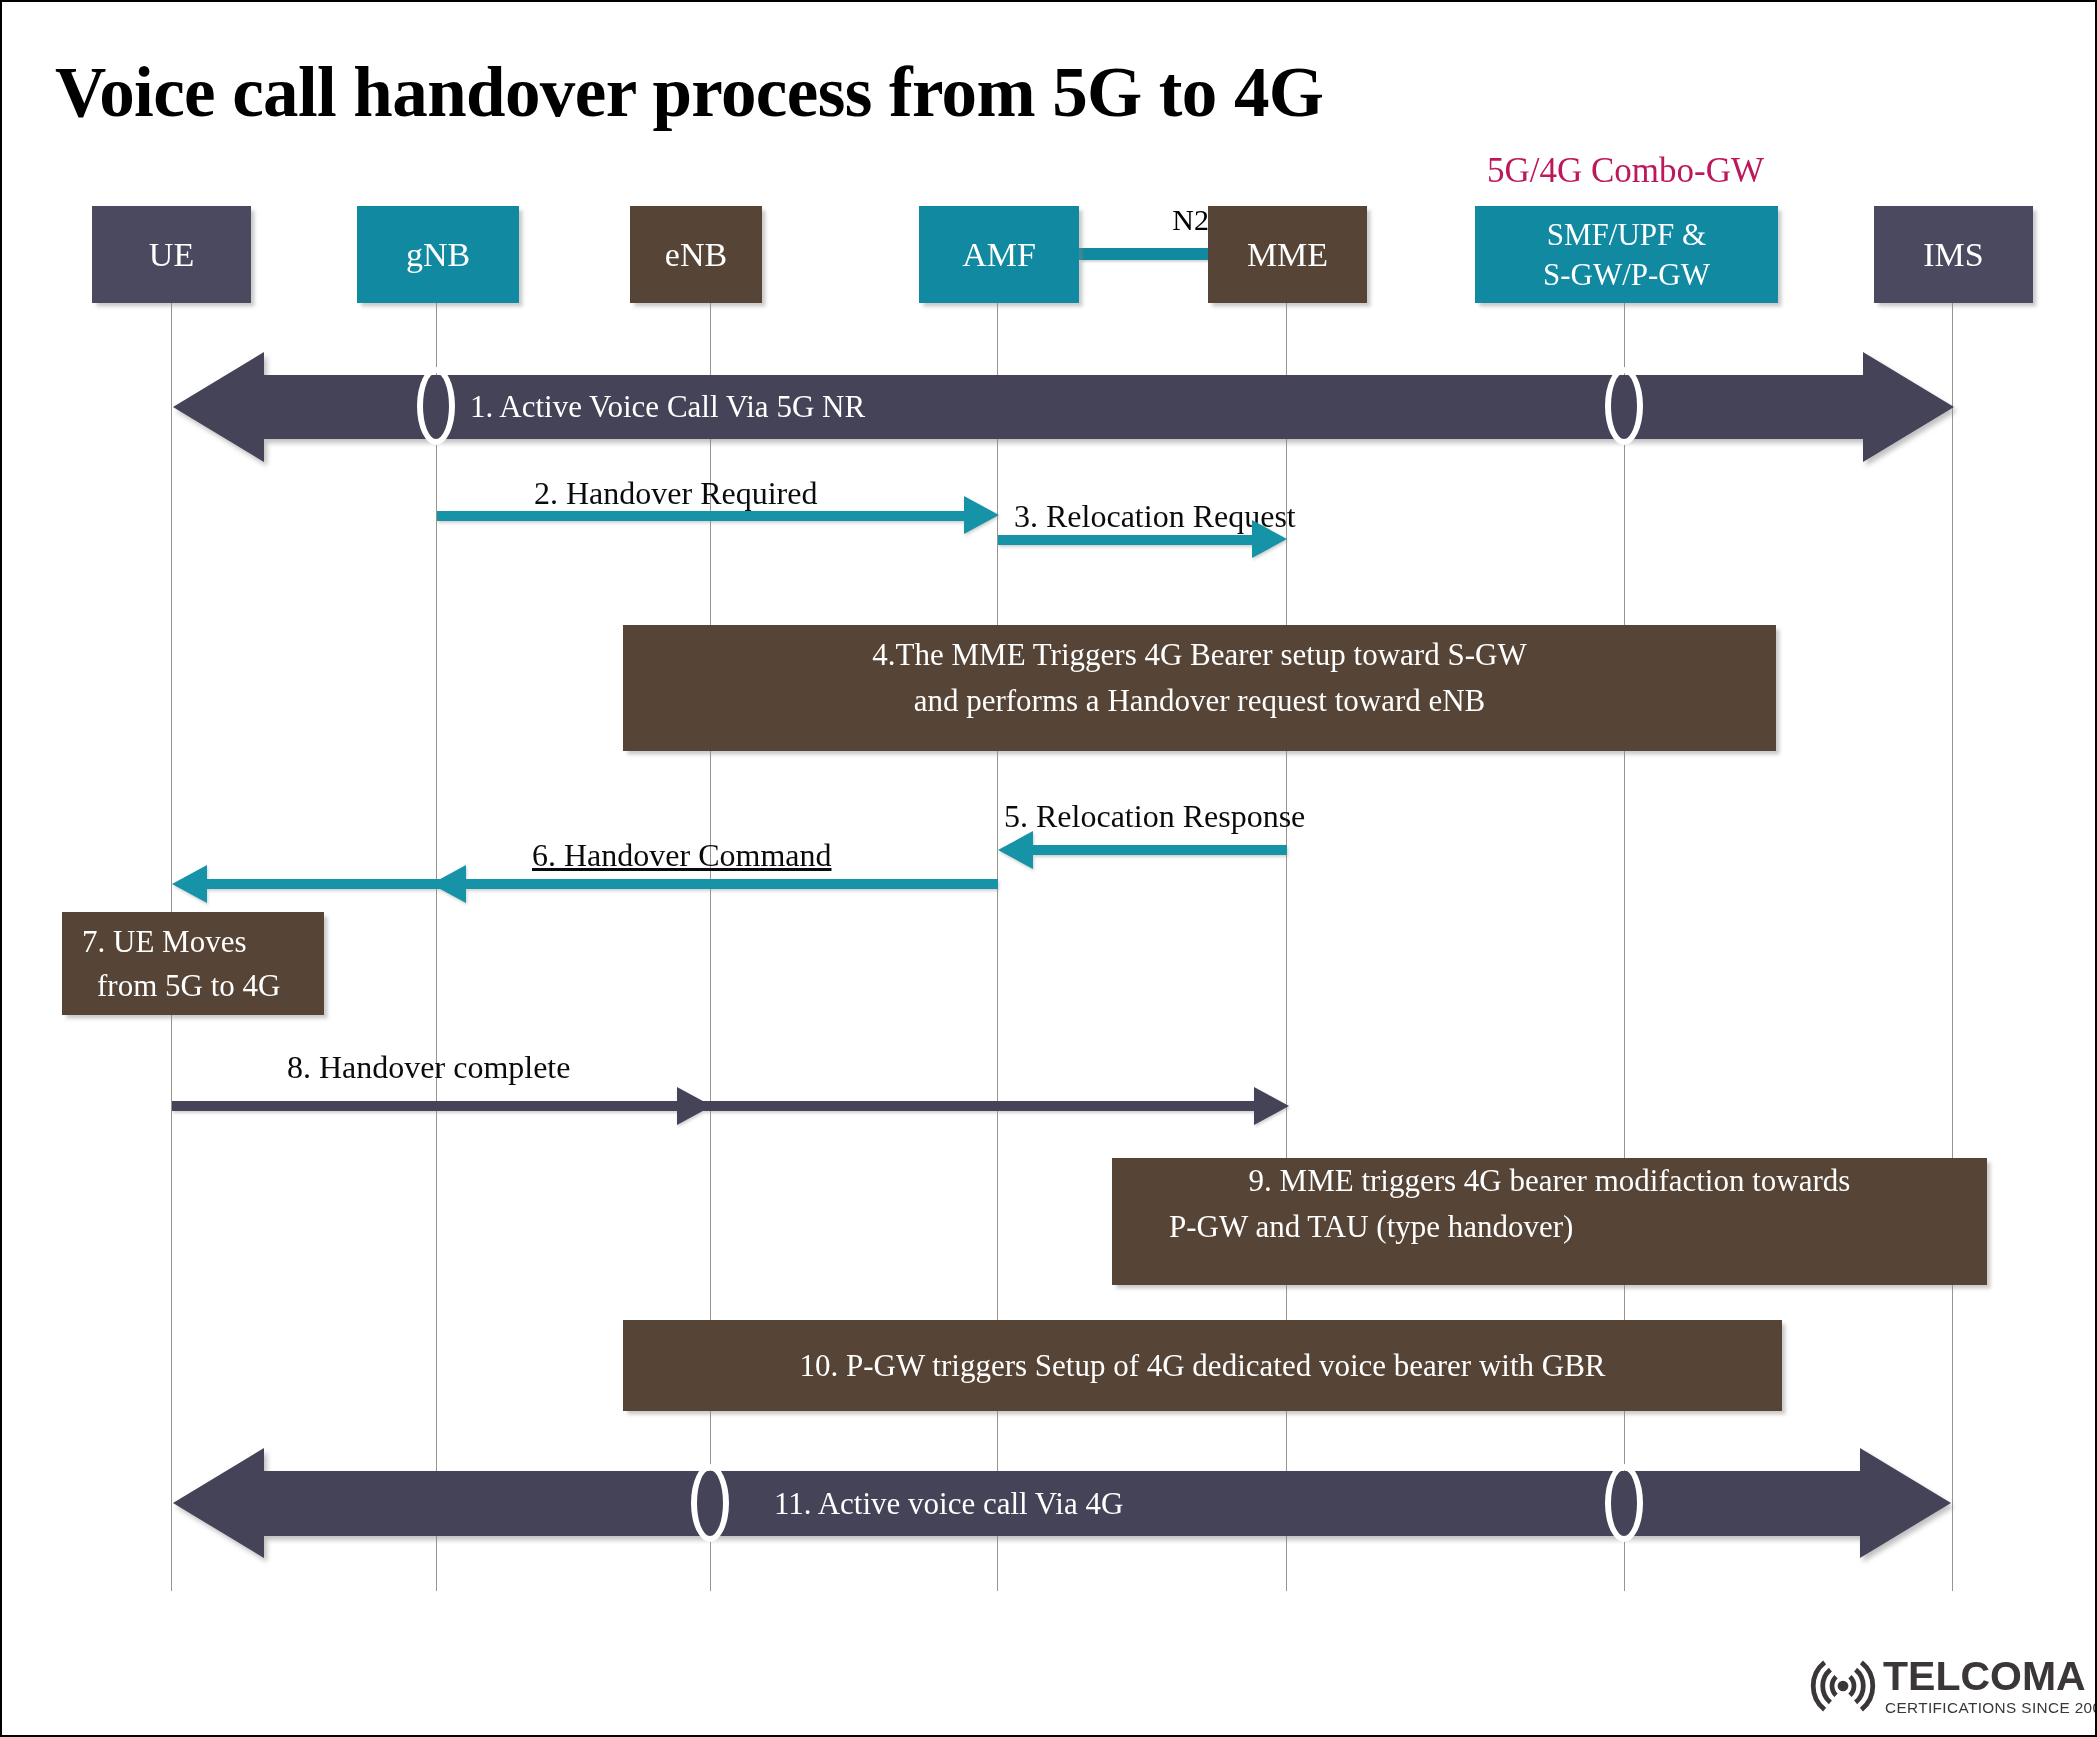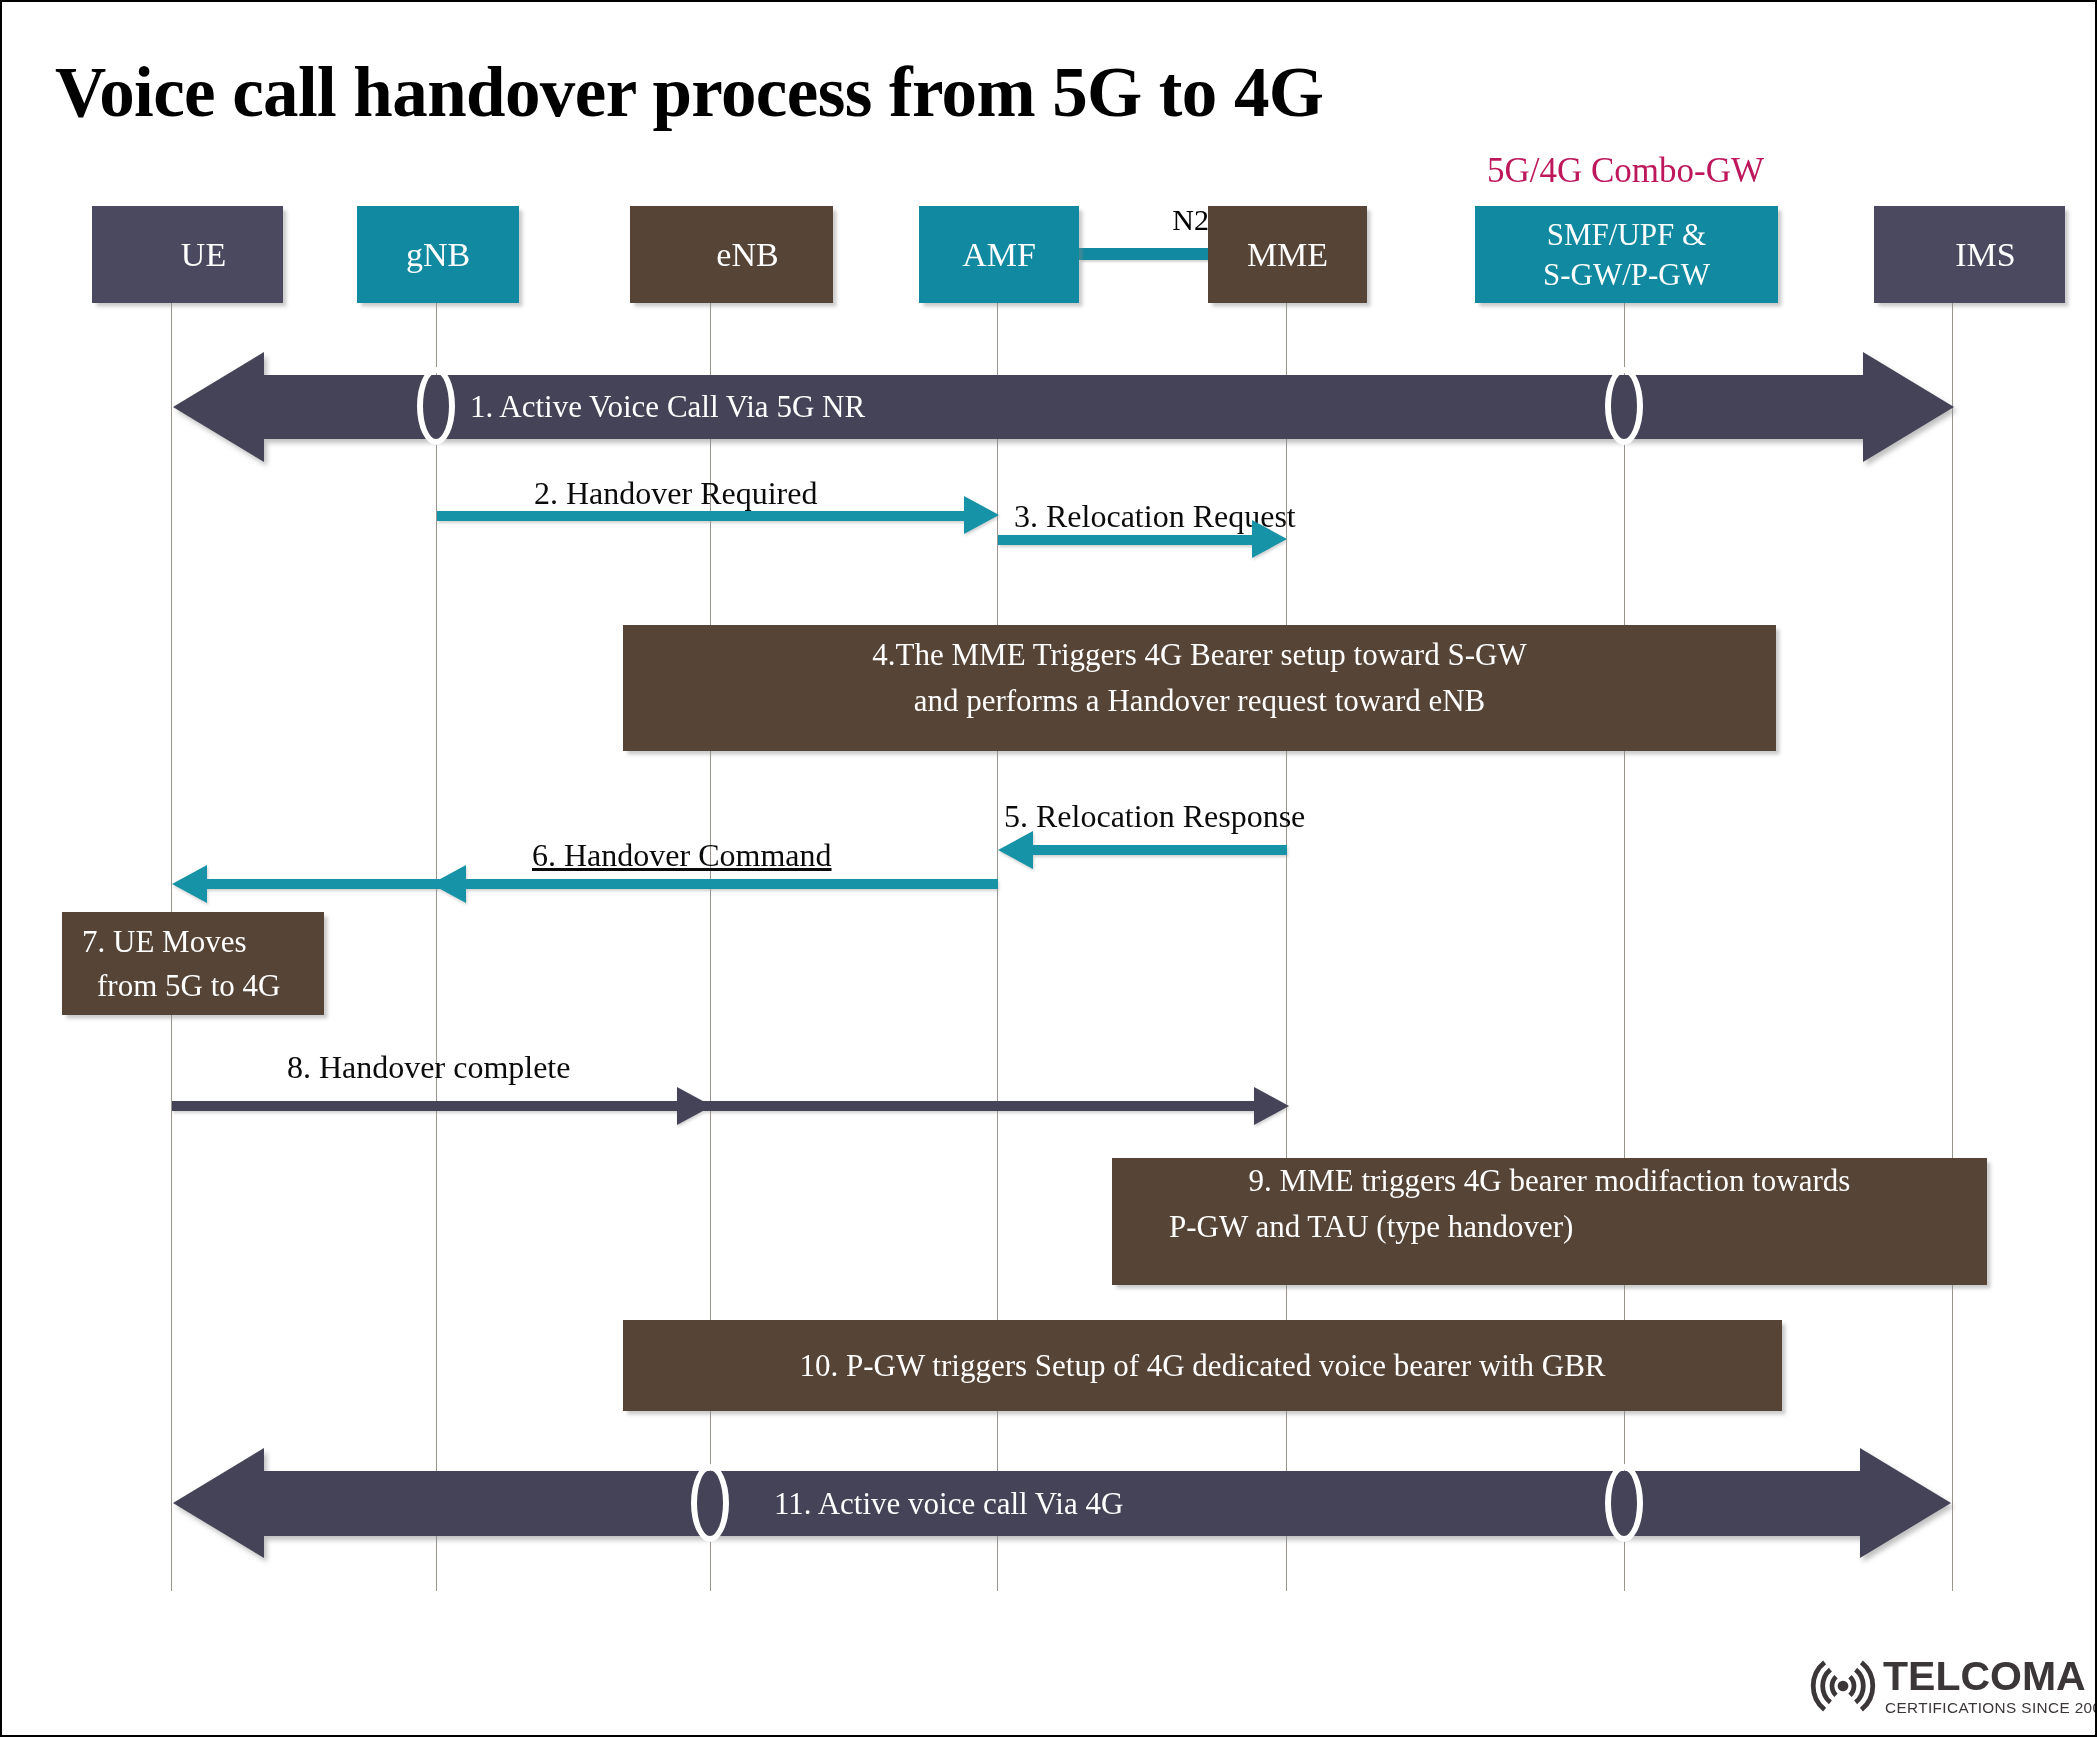--- a/index.html
+++ b/index.html
@@ -25,21 +25,21 @@
   
   .actor{
     top:204px;height:97px;
     display:flex;align-items:center;justify-content:center;flex-direction:column;
     color:#fff;font-size:34px;line-height:1.1;
     box-shadow:3.6px 4.2px 3.6px rgba(135,135,135,.45);
     text-align:center;
   }
   .actor.teal{background:#1189A0;}
   .actor.brown{background:#564436;}
-  .actor.slate{background:#4B4960;padding-left:32px;}
+  .actor.slate{background:#4B4960;}
   .combo-line{font-size:31px;line-height:40px;}
 
   #combo-gw-label{
     left:1444px;top:149px;width:359px;
     font-size:35px;color:#be185d;text-align:center;white-space:nowrap;
   }
   #n26-label{
     left:1060px;top:201px;width:162px;
     font-size:30px;color:#000;text-align:right;
   }
@@ -120,21 +120,21 @@
   <div class="abs lifeline" style="left:1284px;"></div>
   <div class="abs lifeline" style="left:1622px;"></div>
   <div class="abs lifeline" style="left:1950px;"></div>
 
   <div class="abs actor slate" style="left:90px;width:159px;">
     <span>UE</span>
   </div>
   <div class="abs actor teal" style="left:355px;width:162px;">
     <span>gNB</span>
   </div>
-  <div class="abs actor brown" style="left:628px;width:171px;padding-left:32px;">
+  <div class="abs actor brown" style="left:628px;width:132px;">
     <span>eNB</span>
   </div>
   <div class="abs actor teal" style="left:917px;width:160px;">
     <span>AMF</span>
   </div>
   <div class="abs actor brown" style="left:1206px;width:159px;">
     <span>MME</span>
   </div>
   <div class="abs actor teal" style="left:1473px;width:303px;">
     <span class="combo-line">SMF/UPF &amp;</span>

